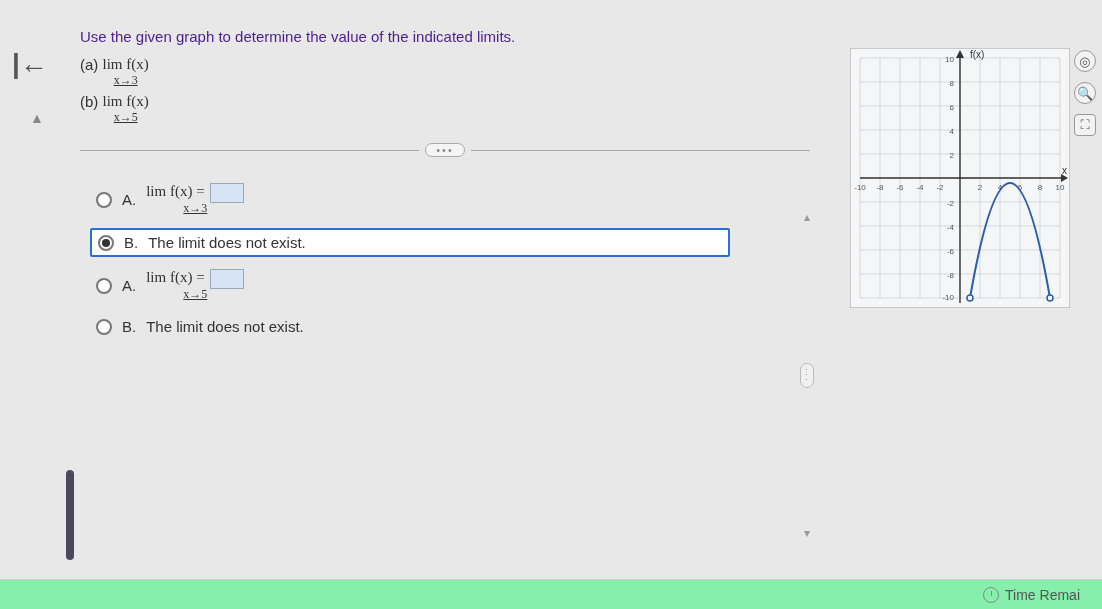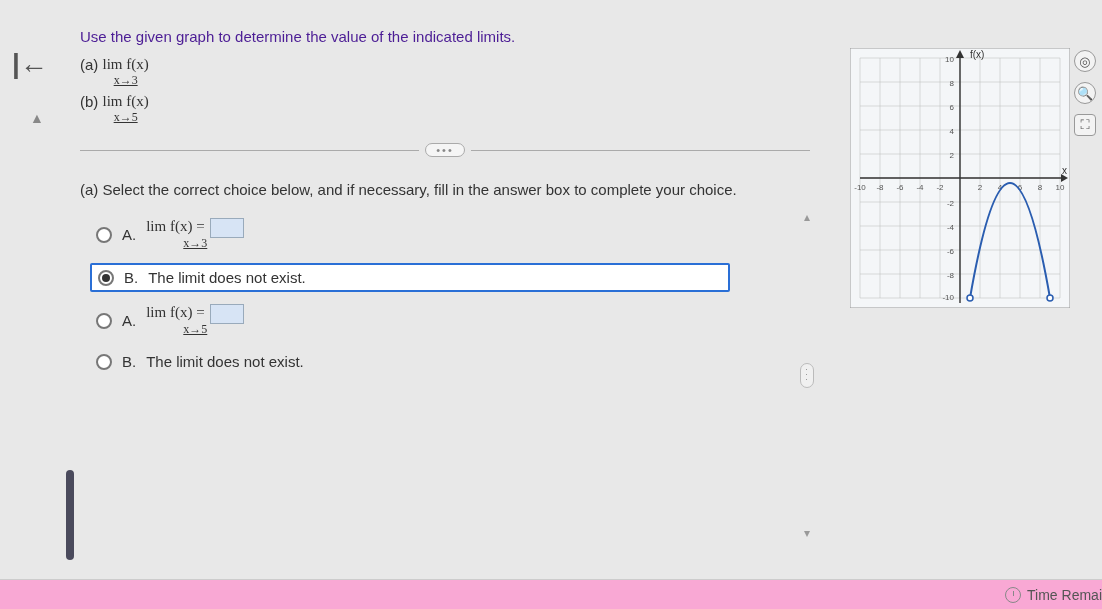--- a/index.html
+++ b/index.html
@@ -165,26 +165,26 @@
       font-size:13px;
       color:#555;
       background:#f3f3f3;
     }
     .side-icon.sq { border-radius:4px; }
     .footer-bar {
       position:absolute;
       left:0; bottom:0;
       width:100%;
       height: 30px;
-      background:#f9a8d4;
+      background:#86efac;
       border-top:1px solid #ccc;
       display:flex;
       justify-content:flex-end;
       align-items:center;
-      padding-right: 0;
+      padding-right: 22px;
       font-size: 14px;
       color:#555;
     }
     .clock-icon {
       width:16px;height:16px;
       border:1.5px solid #888;
       border-radius:50%;
       margin-right:6px;
       position:relative;
     }
@@ -220,21 +220,20 @@
       <span class="lim-bottom">x→5</span>
     </span>
   </div>
 
   <div class="divider-row">
     <div class="divider-line"></div>
     <div class="dots-pill">•••</div>
     <div class="divider-line"></div>
   </div>
 
-  <div class="prompt">(a) Select the correct choice below, and if necessary, fill in the answer box to complete your choice.</div>
 
   <div class="option-row">
     <span class="radio"></span>
     <span class="opt-letter">A.</span>
     <span class="lim-expr">
       <span class="lim-top">
         <span>lim  f(x) =</span>
         <span class="ans-box"></span>
       </span>
       <span class="lim-bottom">x→3</span>

